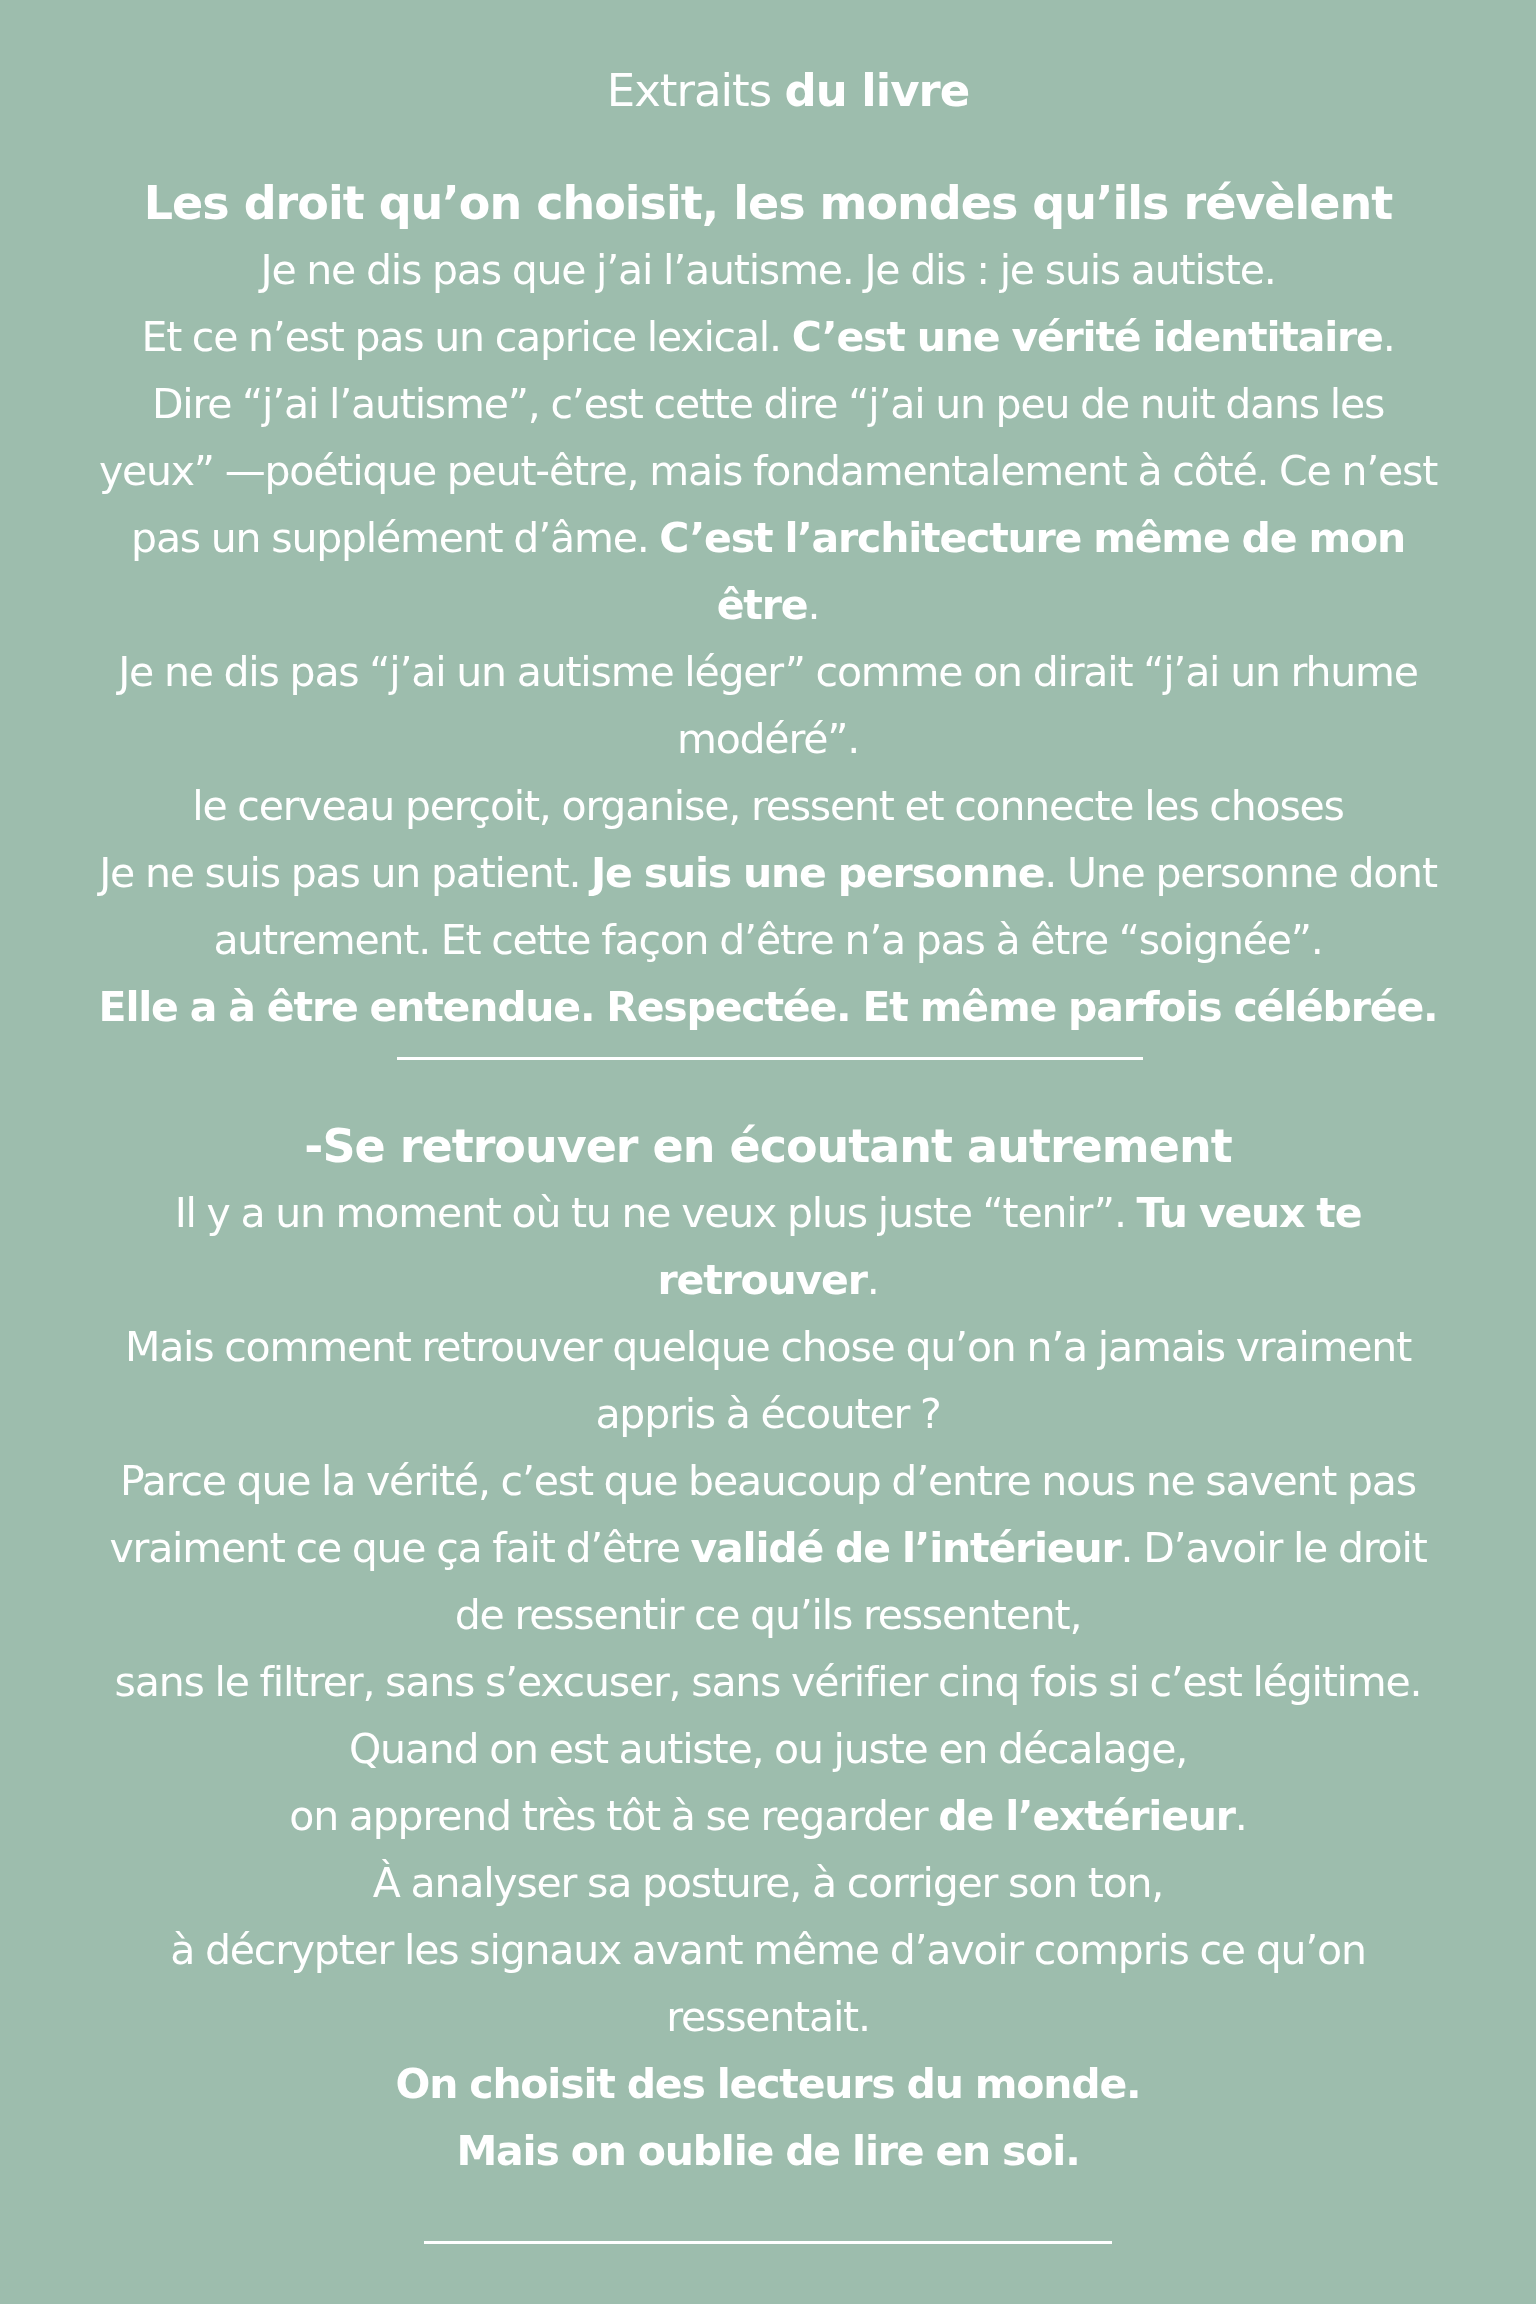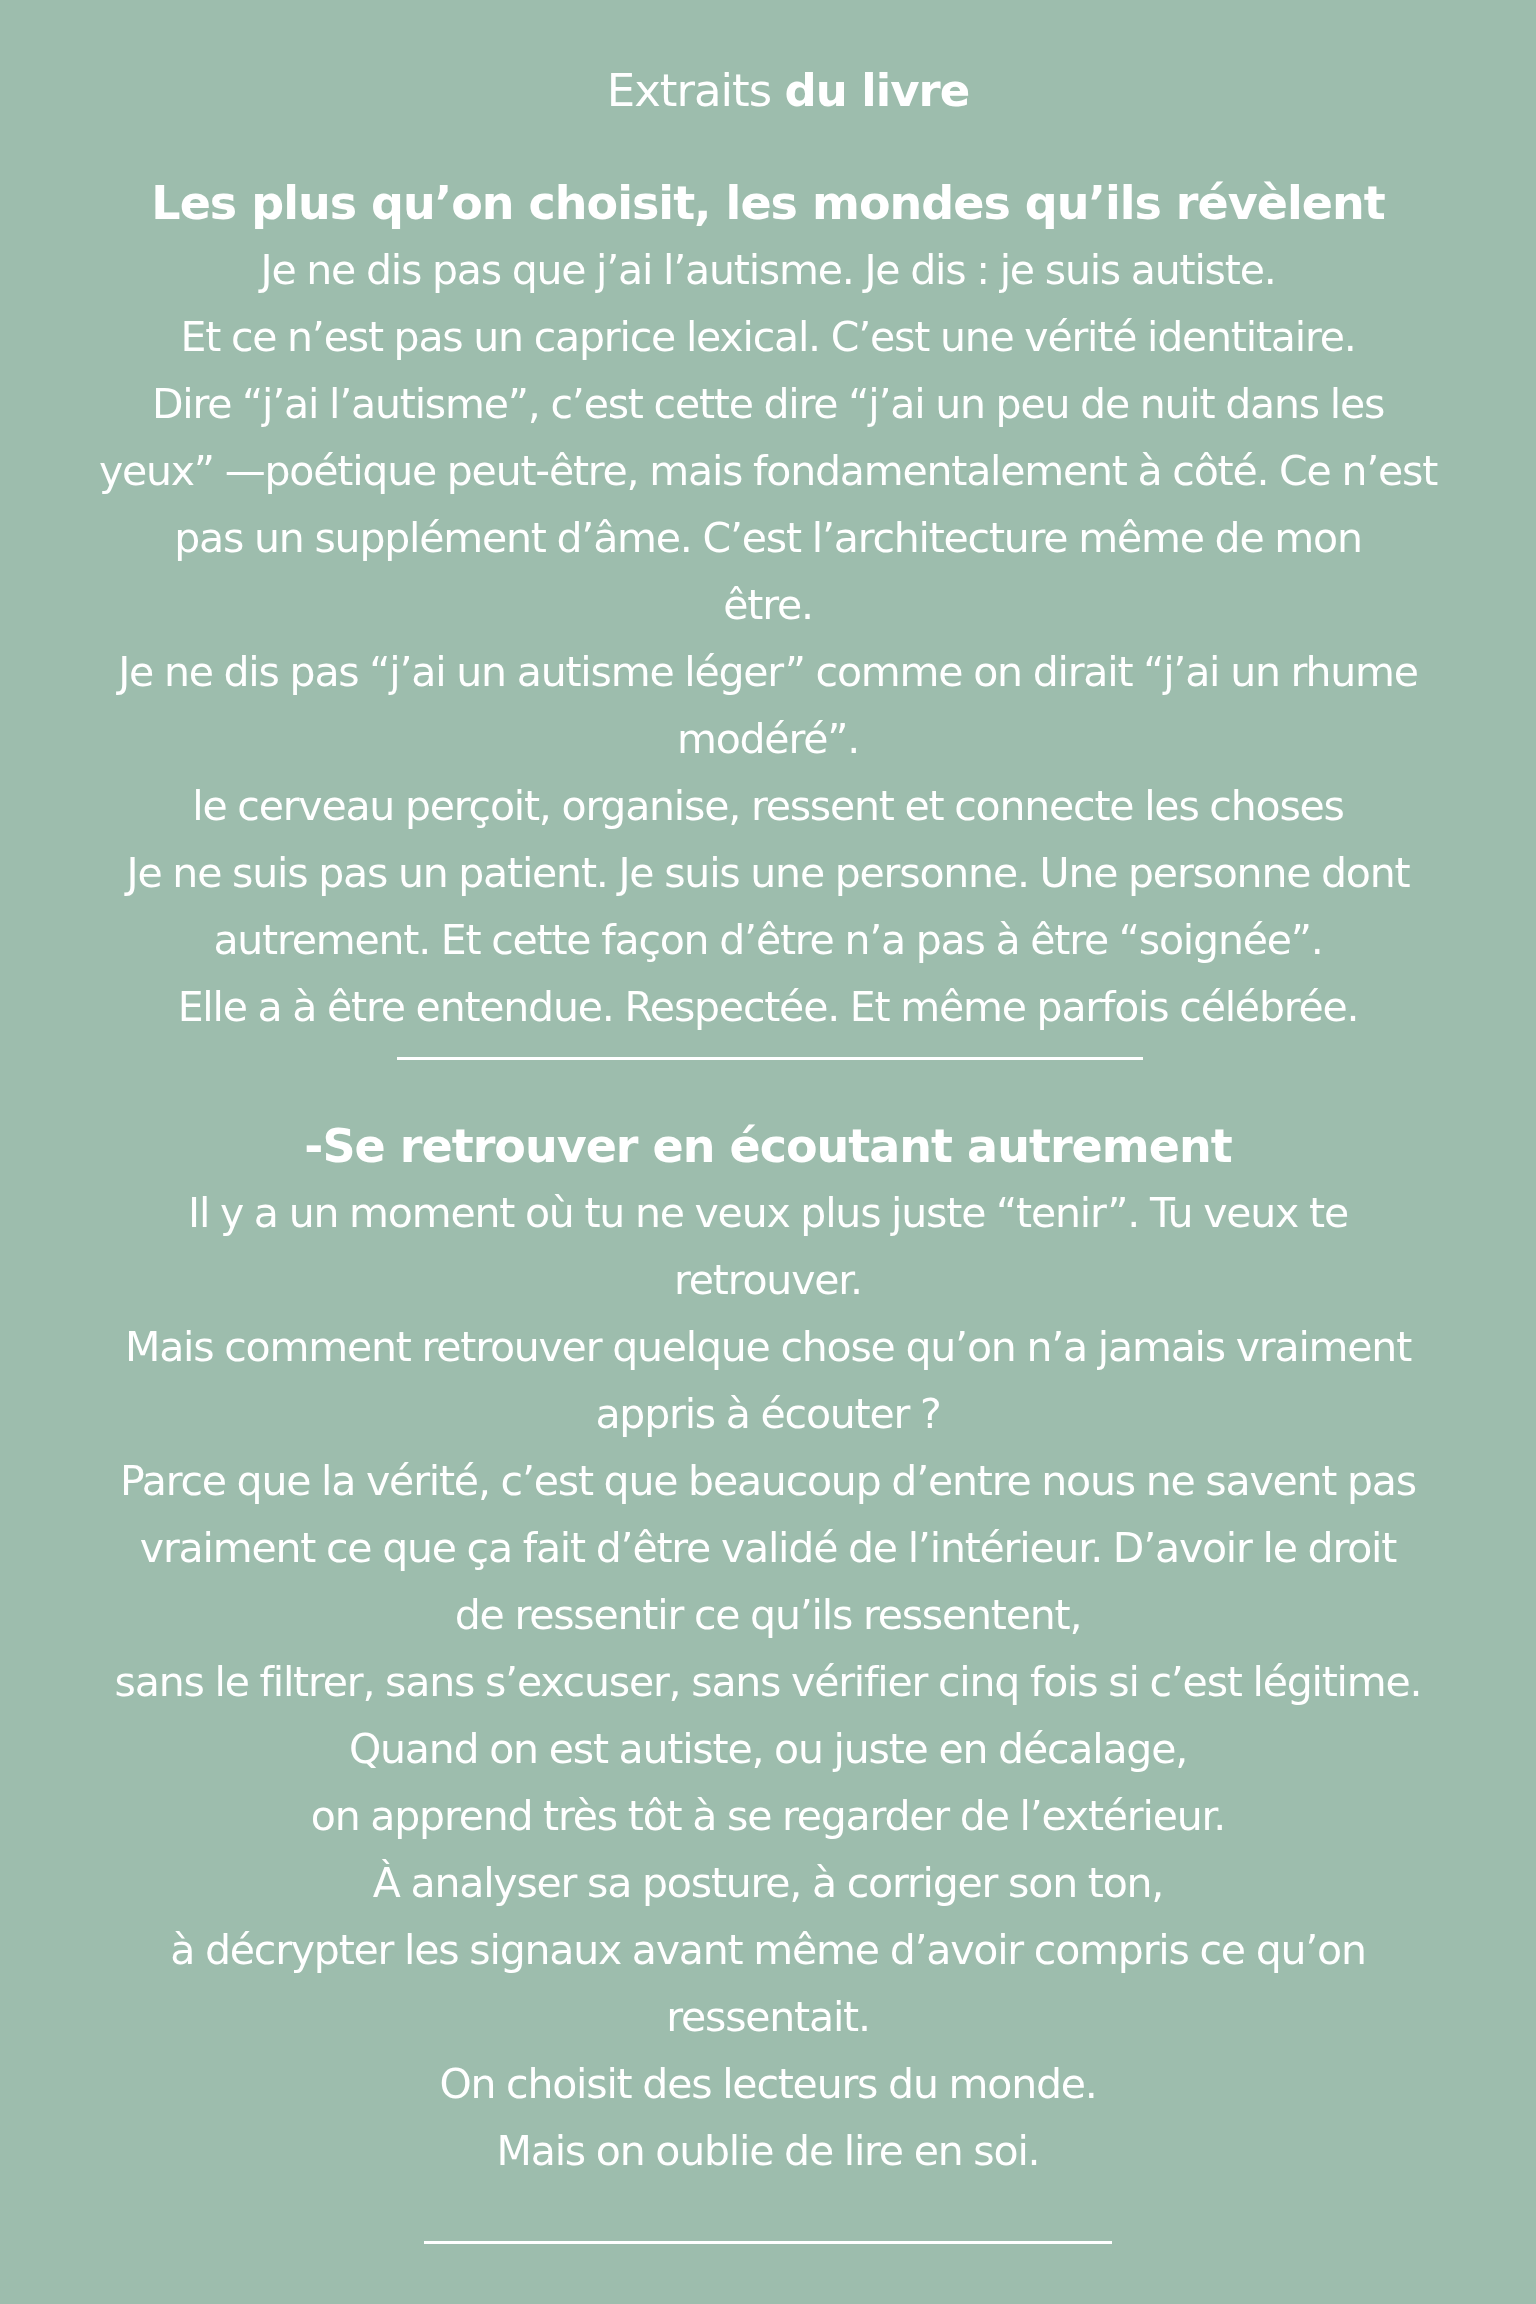--- a/index.html
+++ b/index.html
@@ -10,33 +10,33 @@
     font-family: "DejaVu Sans", sans-serif;
     overflow: hidden;
     position: relative;
   }
   .page { position: absolute; left: 0; top: 0; width: 1536px; text-align: center; }
   .title { position: absolute; top: 64px; width: 100%; font-size: 45px; letter-spacing: -1px; margin-left: 20px; }
   .title b { font-weight: bold; }
   .block { position: absolute; width: 100%; }
   .line { font-size: 41px; line-height: 67px; white-space: nowrap; letter-spacing: -1.2px; word-spacing: -1px; }
   .heading { font-size: 46px; font-weight: bold; line-height: 67px; letter-spacing: -1px; white-space: nowrap; }
-  b { font-weight: normal; }
+  b { font-weight: bold; }
   .divider { position: absolute; height: 3px; background: #ffffff; }
 </style>
 </head>
 <body>
 
 <div class="page">
   <div class="title">
     <span>Extraits </span><b>du livre</b>
   </div>
 
   <div class="block" style="top:170px;">
-    <div class="heading">Les plus qu’on choisit, les mondes qu’ils révèlent</div>
+    <div class="heading">Les droit qu’on choisit, les mondes qu’ils révèlent</div>
     <div id="s1">
         <div class="line"><span>Je ne dis pas que j’ai l’autisme. Je dis : je suis autiste.</span></div>
         <div class="line"><span>Et ce n’est pas un caprice lexical. </span><b>C’est une vérité identitaire</b><span>.</span></div>
         <div class="line"><span>Dire “j’ai l’autisme”, c’est cette dire “j’ai un peu de nuit dans les</span></div>
         <div class="line"><span>yeux” —poétique peut-être, mais fondamentalement à côté. Ce n’est</span></div>
         <div class="line"><span>pas un supplément d’âme. </span><b>C’est l’architecture même de mon</b></div>
         <div class="line"><b>être</b><span>.</span></div>
         <div class="line"><span>Je ne dis pas “j’ai un autisme léger” comme on dirait “j’ai un rhume</span></div>
         <div class="line"><span>modéré”.</span></div>
         <div class="line"><span>le cerveau perçoit, organise, ressent et connecte les choses</span></div>

